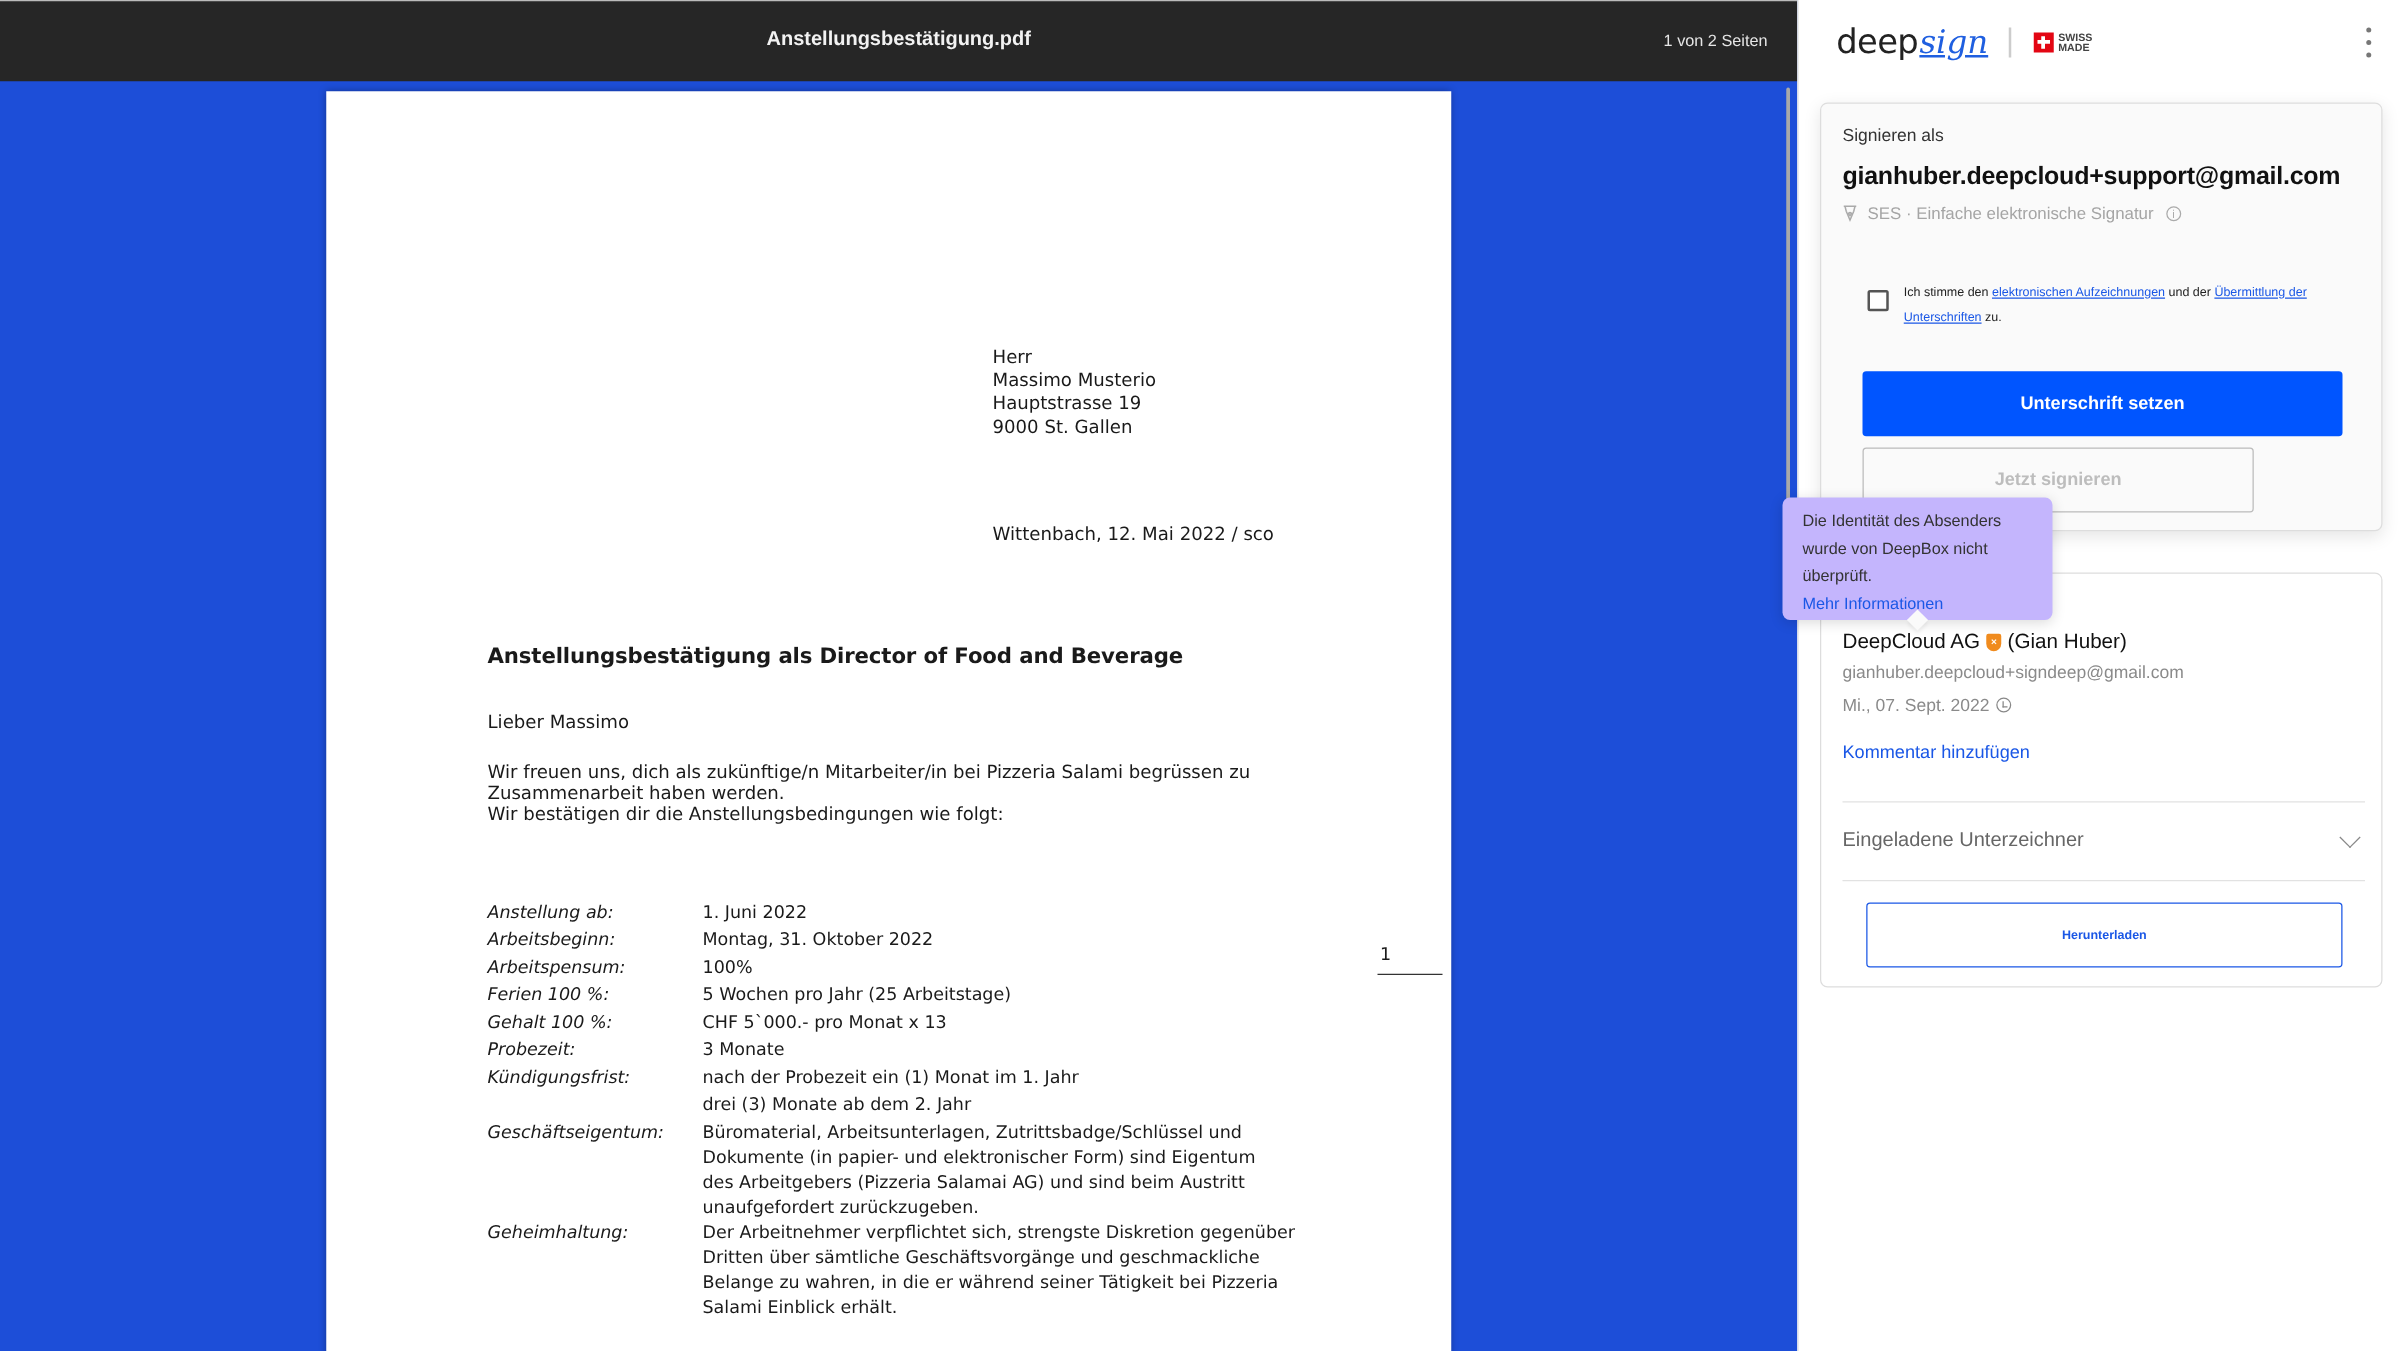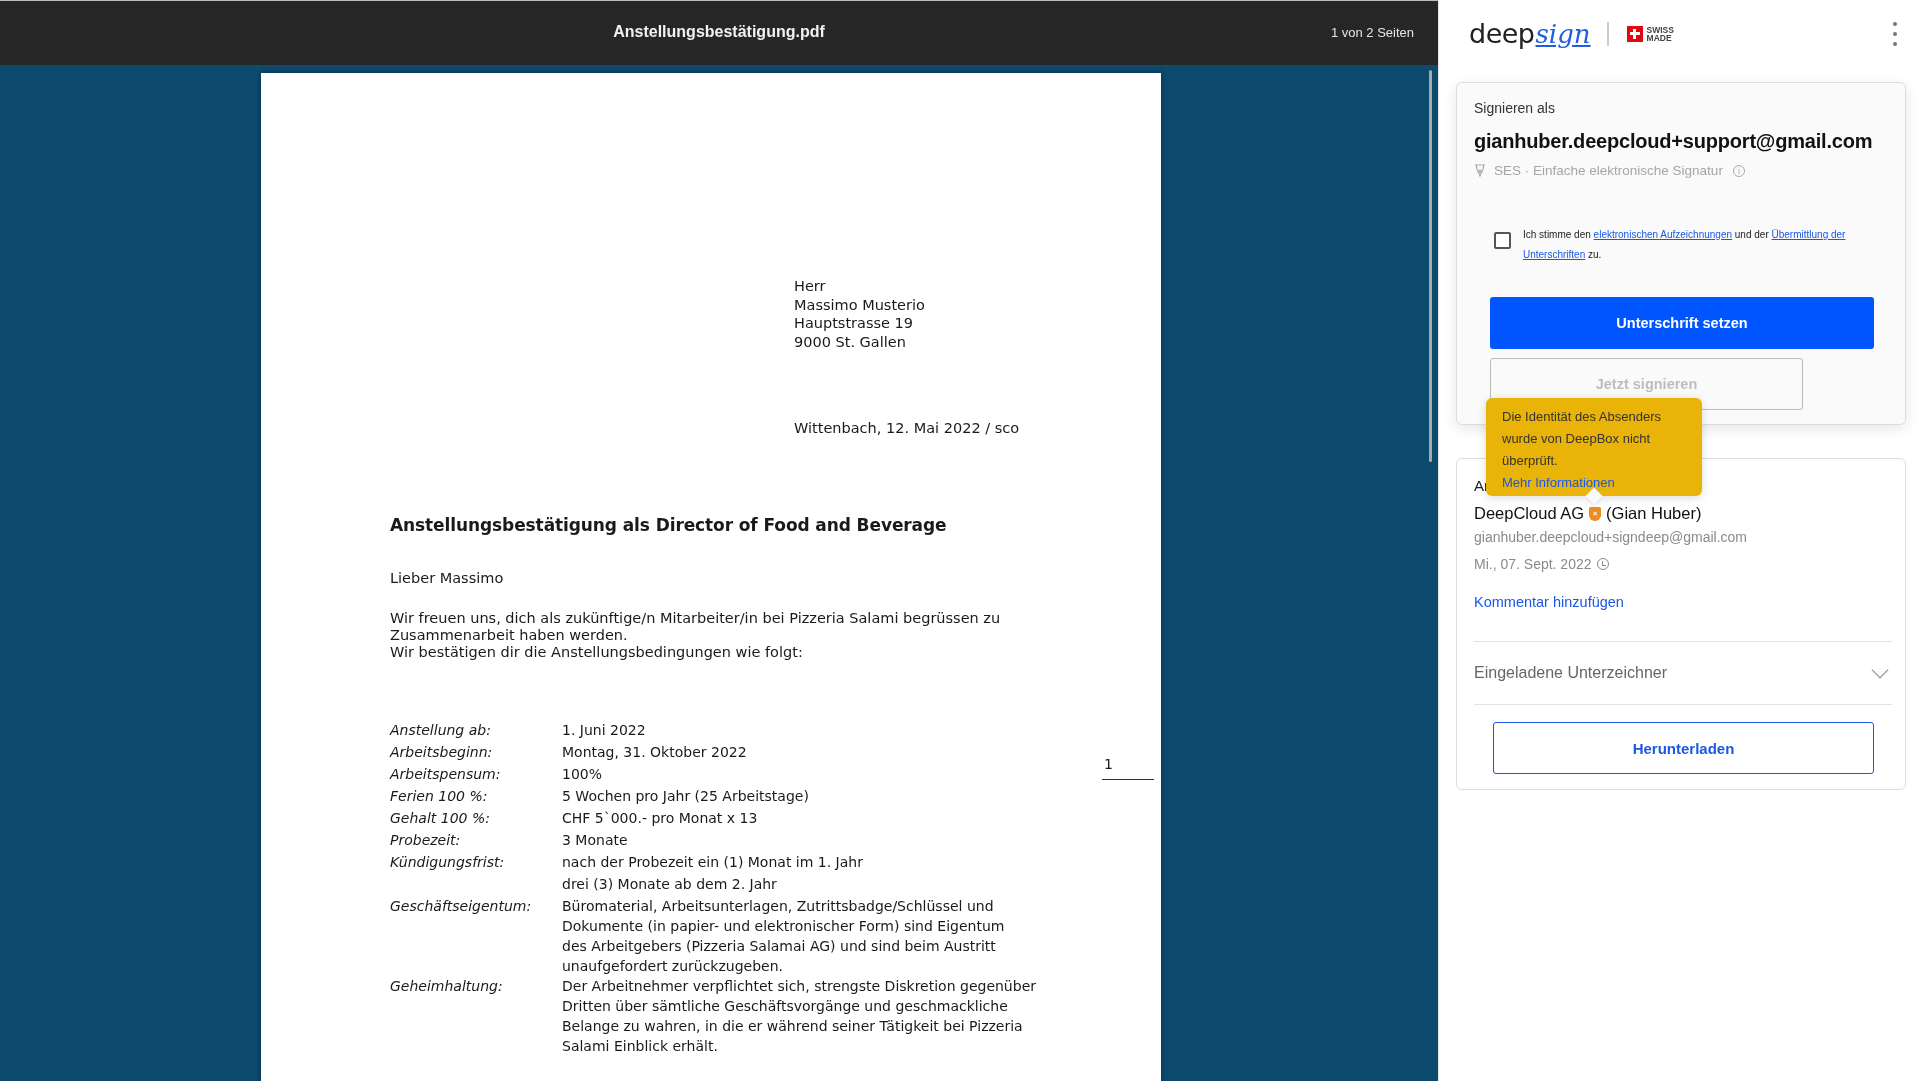--- a/index.html
+++ b/index.html
@@ -1,17 +1,17 @@
 <!DOCTYPE html>
 <html><head>
 <meta charset="utf-8">
 <style>
   * { box-sizing: border-box; margin: 0; padding: 0; }
   html, body { width: 1920px; height: 1081px; overflow: hidden; background: #fff; font-family: "Liberation Sans", sans-serif; }
-  .viewer { position: absolute; left: 0; top: 0; width: 1438px; height: 1081px; background: #0c4a6e; overflow: hidden; }
+  .viewer { position: absolute; left: 0; top: 0; width: 1438px; height: 1081px; background: #1d4ed8; overflow: hidden; }
   .viewer-header { position: absolute; left: 0; top: 0; width: 1438px; height: 65px; background: #262626; border-top: 1px solid #bbb; }
   .viewer-title { position: absolute; left: 0; width: 1438px; top: 22px; text-align: center; color: #f2f2f2; font-size: 16px; font-weight: bold; }
   .page-count { position: absolute; right: 24px; top: 24px; color: #e6e6e6; font-size: 13px; }
   .scrollbar { position: absolute; left: 1429px; top: 70px; width: 3px; height: 392px; background: #a9a9a9; border-radius: 2px; }
   .page { position: absolute; left: 261px; top: 73px; width: 900px; height: 1020px; background: #fff; box-shadow: 0 0 6px rgba(0,0,0,0.35); color: #1a1a1a; font-family: "DejaVu Sans", sans-serif; }
   .addr { position: absolute; left: 533px; top: 204px; font-size: 14.5px; line-height: 18.5px; }
   .date { position: absolute; left: 533px; top: 347px; font-size: 14.5px; }
   .doc-title { position: absolute; left: 129px; top: 442px; font-size: 17px; font-weight: bold; letter-spacing: -0.1px; }
   .greeting { position: absolute; left: 129px; top: 497px; font-size: 14.5px; }
   .para { position: absolute; left: 129px; top: 537px; width: 690px; font-size: 14.5px; line-height: 17px; }
@@ -43,39 +43,39 @@
   .sign-email { position: absolute; left: 17px; top: 47px; font-size: 20px; font-weight: bold; color: #111; letter-spacing: -0.2px; }
   .sig-type { position: absolute; left: 17px; top: 80px; font-size: 13.5px; color: #a5a5a5; display: flex; align-items: center; gap: 8px; }
   .info-icon { display: inline-flex; width: 12px; height: 12px; border: 1px solid #aaa; border-radius: 50%; font-size: 9px; align-items: center; justify-content: center; color: #aaa; margin-left: 2px; }
   .consent { position: absolute; left: 37px; top: 142px; width: 395px; display: flex; gap: 12px; }
   .checkbox { width: 17px; height: 17px; border: 2px solid #555; border-radius: 2px; margin-top: 7px; flex-shrink: 0; cursor: pointer; background: #fff; }
   .consent-text { font-size: 10px; color: #222; line-height: 20px; }
   .consent-text a { color: #1a57e6; text-decoration: underline; cursor: pointer; }
   .btn-primary { position: absolute; left: 33px; top: 214px; width: 384px; height: 52px; background: #0055ff; color: #fff; border-radius: 3px; border: none; font-size: 14.5px; font-weight: bold; display: flex; align-items: center; justify-content: center; cursor: pointer; }
   .btn-disabled { position: absolute; left: 33px; top: 275px; width: 313px; height: 52px; background: #fafafa; color: #bdbdbd; border: 1px solid #bbb; border-radius: 3px; font-size: 14.5px; font-weight: bold; display: flex; align-items: center; justify-content: center; }
 
-  .tooltip { position: absolute; left: 1486px; top: 398px; width: 216px; height: 98px; background: #eab308; border-radius: 6px; box-shadow: 0 2px 10px rgba(0,0,0,0.14); padding: 8px 16px; z-index: 5; }
+  .tooltip { position: absolute; left: 1426px; top: 398px; width: 216px; height: 98px; background: #c4b5fd; border-radius: 6px; box-shadow: 0 2px 10px rgba(0,0,0,0.14); padding: 8px 16px; z-index: 5; }
   .tooltip-text { font-size: 13px; color: #333; line-height: 22px; }
   .tooltip-link { font-size: 13px; color: #1a57e6; line-height: 22px; cursor: pointer; display: block; }
   .tooltip-arrow { position: absolute; left: 102px; bottom: -6px; width: 12px; height: 12px; background: #fafafa; transform: rotate(45deg); box-shadow: 2px 2px 3px rgba(0,0,0,0.06); }
 
   .req-label { position: absolute; left: 17px; top: 18px; font-size: 15px; color: #222; }
   .req-name { position: absolute; left: 17px; top: 45px; font-size: 16.5px; color: #111; display: flex; align-items: center; gap: 5px; }
   .shield { width: 12px; height: 14px; background: #f08b1e; border-radius: 2px 2px 7px 7px; display: inline-flex; align-items: center; justify-content: center; color: #fff; font-size: 8px; font-weight: bold; }
   .req-email { position: absolute; left: 17px; top: 70px; font-size: 14px; color: #8a8a8a; text-align: center; }
   .req-date { position: absolute; left: 17px; top: 97px; font-size: 14px; color: #8a8a8a; display: flex; align-items: center; gap: 5px; }
   .clock { width: 12px; height: 12px; border: 1.3px solid #888; border-radius: 50%; position: relative; }
   .clock::after { content: ""; position: absolute; left: 4.5px; top: 1.5px; width: 3px; height: 4px; border-left: 1.3px solid #888; border-bottom: 1.3px solid #888; }
   .comment-link { position: absolute; left: 17px; top: 135px; font-size: 14.5px; color: #1a57e6; cursor: pointer; }
   .divider1 { position: absolute; left: 17px; top: 182px; width: 418px; height: 1px; background: #e2e2e2; }
   .signers-row { position: absolute; left: 17px; top: 183px; width: 418px; height: 62px; display: flex; align-items: center; justify-content: space-between; cursor: pointer; }
   .signers-label { font-size: 16px; color: #666; }
   .chevron { width: 12px; height: 12px; border-right: 1.5px solid #888; border-bottom: 1.5px solid #888; transform: rotate(45deg); margin-right: 6px; margin-top: -6px; }
   .divider2 { position: absolute; left: 17px; top: 245px; width: 418px; height: 1px; background: #e2e2e2; }
-  .btn-outline { position: absolute; left: 36px; top: 263px; width: 381px; height: 52px; background: #fff; border: 1.5px solid #1a57e6; border-radius: 3px; color: #1a57e6; font-size: 15px; font-weight: bold; display: flex; align-items: center; justify-content: center; cursor: pointer; }
+  .btn-outline { position: absolute; left: 36px; top: 263px; width: 381px; height: 52px; background: #fff; border: 1.5px solid #1a57e6; border-radius: 3px; color: #1a57e6; font-size: 10px; font-weight: bold; display: flex; align-items: center; justify-content: center; cursor: pointer; }
 </style>
 </head>
 <body>
 
 <div class="viewer">
   <div class="viewer-header">
     <div class="viewer-title">Anstellungsbestätigung.pdf</div>
     <div class="page-count">1 von 2 Seiten</div>
   </div>
   <div class="scrollbar"></div>

